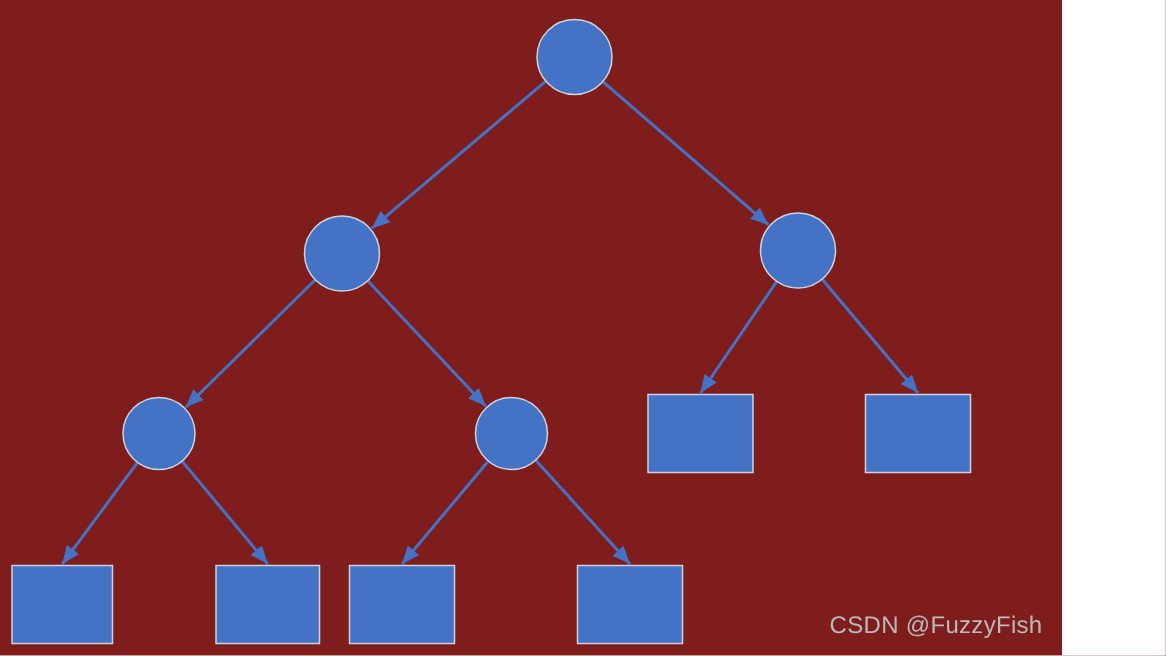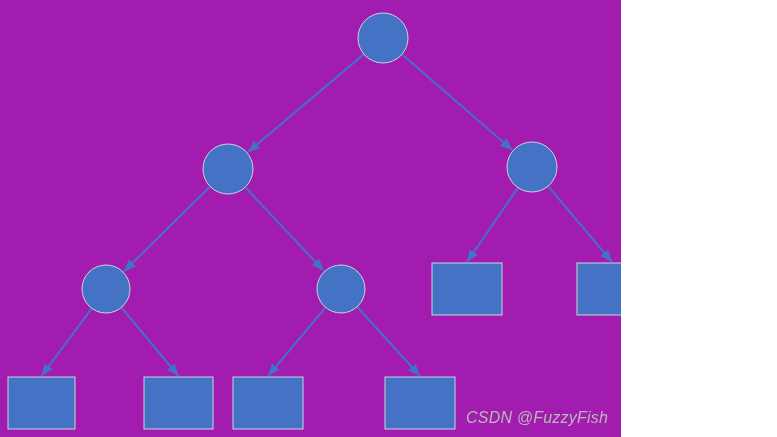--- a/index.html
+++ b/index.html
@@ -3,25 +3,24 @@
 <meta charset="utf-8">
 <style>
   html, body {
     margin: 0;
     padding: 0;
     background: #ffffff;
     font-family: "Liberation Sans", sans-serif;
   }
   .canvas {
     position: relative;
-    width: 621px;
+    width: 708px;
     height: 437px;
-    background: #a21caf;
+    background: #7f1d1d;
     overflow: hidden;
-    font-style: italic;
   }
   .canvas svg {
     position: absolute;
     left: 0;
     top: 0;
   }
   .watermark {
     position: absolute;
     right: 13px;
     bottom: 10px;

